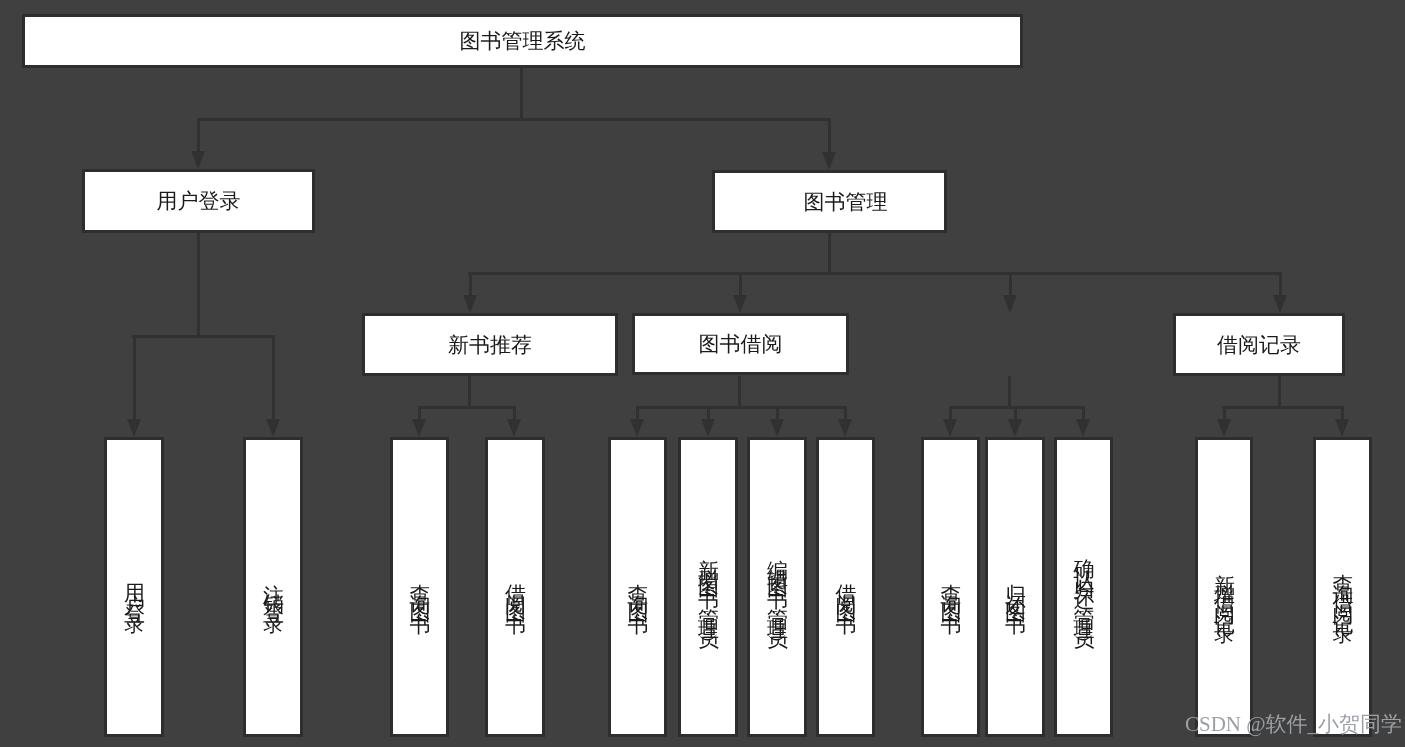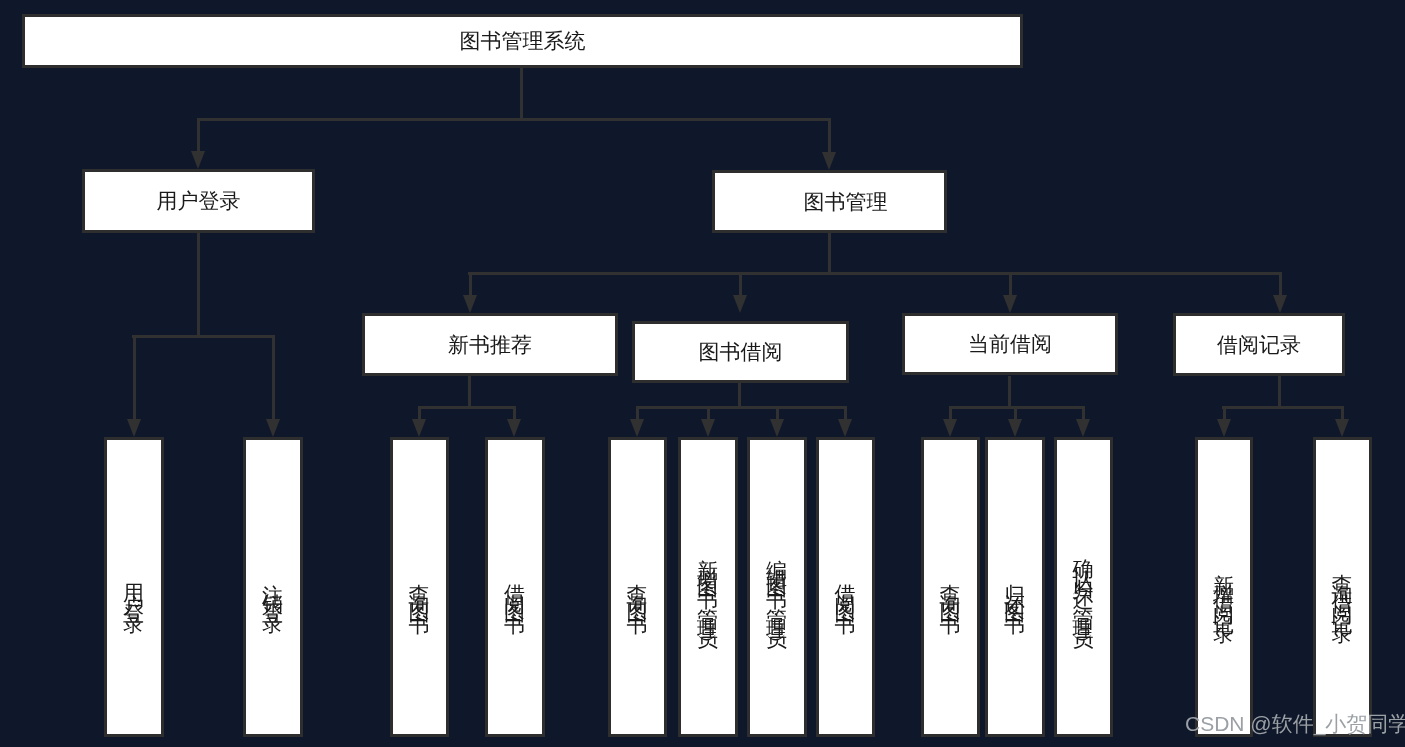--- a/index.html
+++ b/index.html
@@ -1,20 +1,20 @@
 <!DOCTYPE html>
 <html><head>
 <meta charset="utf-8">
 <style>
   html,body{margin:0;padding:0;background:#ffffff;}
   #canvas{
     position:relative;
     width:1405px;height:747px;
-    background:#0f172a;
-    font-family:Liberation Sans, sans-serif;
+    background:#404040;
+    font-family:Liberation Serif, serif;
     overflow:hidden;
   }
   .box{
     position:absolute;
     box-sizing:border-box;
     background:#ffffff;
     border:3px solid #2e2e2e;
     display:flex;
     align-items:center;
     justify-content:center;
@@ -66,25 +66,22 @@
   <div class="box" style="left:82px;top:169px;width:233px;height:64px;">
     <span class="lbl">用户登录</span>
   </div>
   <div class="box" style="left:712px;top:170px;width:235px;height:63px;padding-left:32px;">
     <span class="lbl">图书管理</span>
   </div>
 
   <div class="box" style="left:362px;top:313px;width:256px;height:63px;">
     <span class="lbl">新书推荐</span>
   </div>
-  <div class="box" style="left:632px;top:321px;width:217px;height:62px;">
+  <div class="box" style="left:632px;top:313px;width:217px;height:62px;">
     <span class="lbl">图书借阅</span>
-  </div>
-  <div class="box" style="left:902px;top:313px;width:216px;height:62px;">
-    <span class="lbl">当前借阅</span>
   </div>
   <div class="box" style="left:1173px;top:313px;width:172px;height:63px;">
     <span class="lbl">借阅记录</span>
   </div>
 
   <div class="box leaf" style="left:104px;">
     <span class="lbl">用户登录</span>
   </div>
   <div class="box leaf" style="left:243px;">
     <span class="lbl">注销登录</span>

